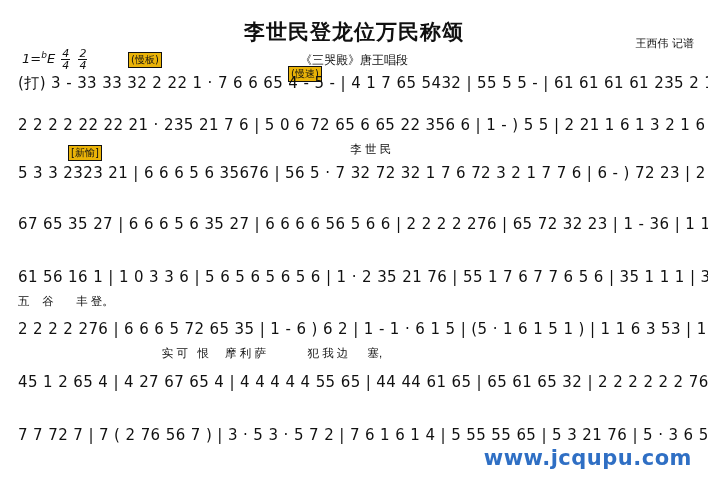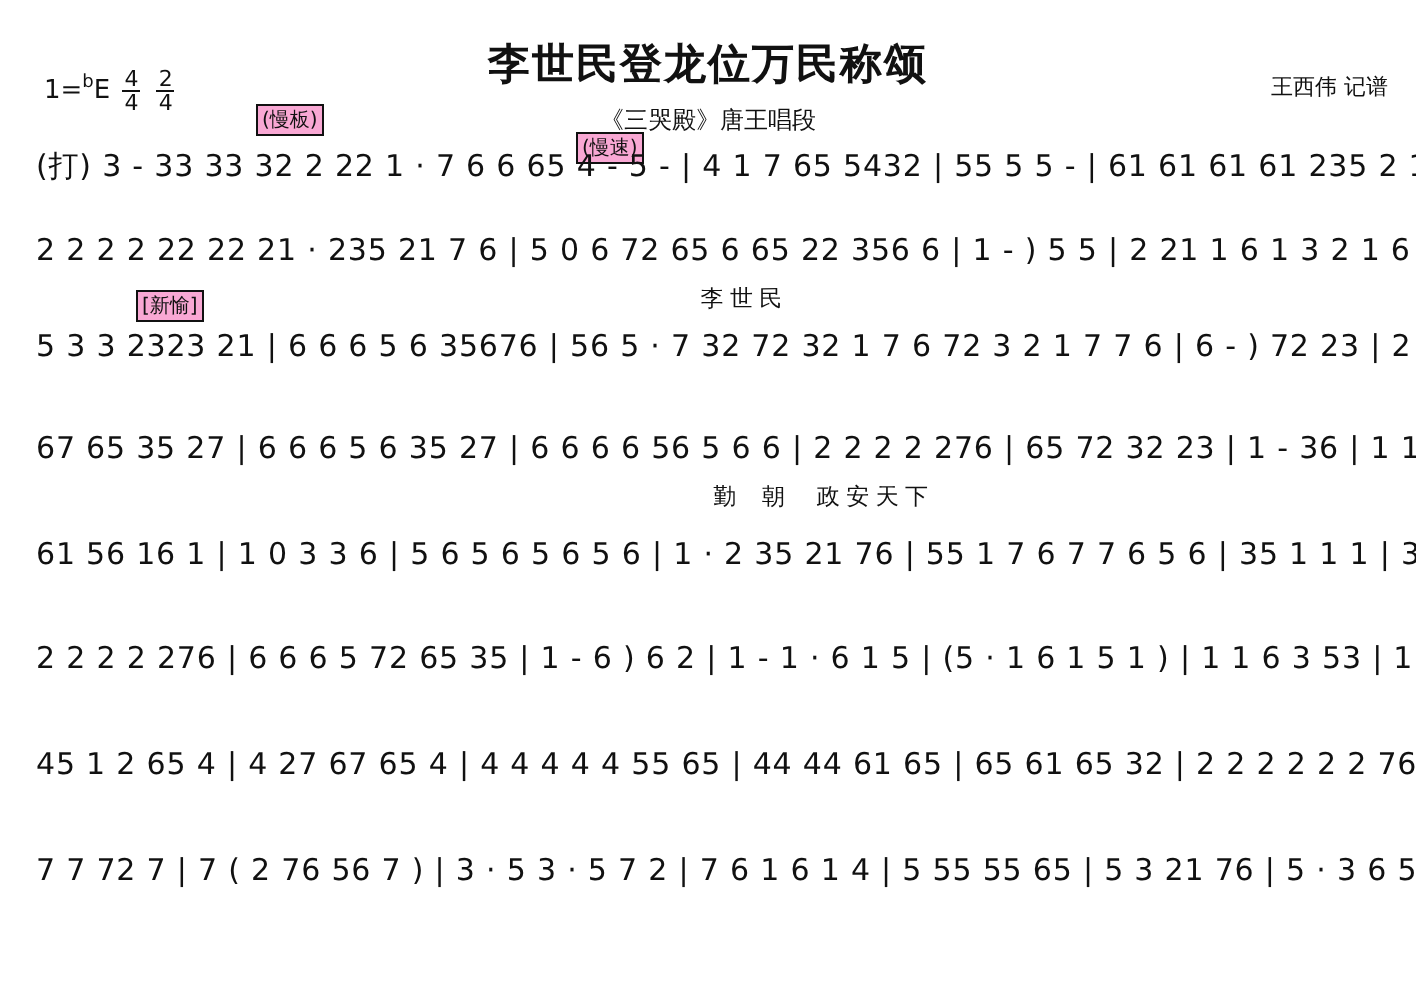--- a/index.html
+++ b/index.html
@@ -25,40 +25,41 @@
     font-family:"DejaVu Sans", sans-serif;
   }
   .source{
     position:absolute;left:0;right:0;top:52px;
     text-align:center;
     font-size:12px;color:#111;
     font-family:"DejaVu Sans", sans-serif;
   }
 
   .keysig{
-    position:absolute;left:22px;top:34px;
+    position:absolute;left:22px;top:48px;
     font-size:13px;
     font-family:"DejaVu Sans", sans-serif;
     white-space:nowrap;
+    font-style:italic;
   }
   .keysig .frac{
     display:inline-block;vertical-align:middle;
     text-align:center;line-height:1.0;font-size:11px;
     margin:0 2px;
   }
   .keysig .frac span{display:block;}
   .keysig .frac .num{border-bottom:1px solid #111;padding:0 1px;}
 
   .tempo{
     position:absolute;
     font-size:10px;
     font-family:"DejaVu Sans", sans-serif;
     border:1px solid #111;
     padding:0 2px;
-    background:#f9a8d4;
+    background:#eab308;
     white-space:nowrap;
   }
 
   .line{
     position:absolute;left:18px;right:10px;
     height:48px;
   }
   .notes{
     position:absolute;left:0;top:0;right:0;
     font-family:"DejaVu Sans", sans-serif;
@@ -120,33 +121,35 @@
     <div class="notes">2 2 2 2 22 22 21 · 235 21 7 6 | 5 0 6 72 65 6 65 22 356 6 | 1 - ) 5 5 | 2 21 1 6 1 3 2 1 6 1 | 5 - (5 6  5 6</div>
     <div class="lyr">                                                                                                        李 世 民</div>
   </div>
 
   <div class="line" style="top:164px;">
     <div class="notes">5 3 3 2323 21 | 6 6 6 5 6 35676 | 56 5 · 7 32 72 32 1 7 6 72 3 2 1 7 7 6 | 6 - ) 72 23 | 2 · 2 23 27 | 676 5 5 32 27 | 6 - (2 23 27</div>
   </div>
 
   <div class="line" style="top:215px;">
     <div class="notes">67 65 35 27 | 6 6 6 5 6 35 27 | 6 6 6 6 56 5 6 6 | 2 2 2 2 276 | 65 72 32 23 | 1 - 36 | 1 1 3 2 3 6 | 6 5 6 5 3 2 - | 16 2 2232 3 2 |</div>
-    <div class="lyr">                                                                                                          勤    朝     政 安 天 下</div>
   </div>
 
   <div class="line" style="top:268px;">
     <div class="notes">61 56 16 1 | 1 0 3 3 6 | 5 6 5 6 5 6 5 6 | 1 · 2 35 21 76 | 55 1 7 6 7 7 6 5 6 | 35 1 1 1 | 3 5 1 6 1 1 1 16 | 56 1 2 65 43 |</div>
+    <div class="lyr">五    谷       丰 登。</div>
   </div>
 
   <div class="line" style="top:320px;">
     <div class="notes">2 2 2 2 276 | 6 6 6 5 72 65 35 | 1 - 6 ) 6 2 | 1 - 1 · 6 1 5 | (5 · 1   6 1 5 1 ) | 1 1 6 3 53 | 1 · 2 65 | 4 1 1  17 67 65 |</div>
+    <div class="lyr">                                             实 可   恨     摩 利 萨             犯 我 边      塞,</div>
   </div>
 
   <div class="line" style="top:373px;">
     <div class="notes">45 1 2 65 4 | 4 27 67 65 4 | 4 4 4 4 4 55 65 | 44 44 61 65 | 65 61 65 32 | 2 2 2 2 2 2 76 | 5 6 72 65 35 21 | 1 - ) 7 7 0 5 - 6 |</div>
   </div>
 
   <div class="line" style="top:426px;">
     <div class="notes">7 7 72 7 | 7 ( 2  76 56 7 ) | 3 · 5 3 · 5 7 2 | 7 6 1 6 1 4 | 5 55 55 65 | 5 3 21 76 | 5 · 3 6 5 · 6 5 | 6 2 5 6 5 6 5 63 |</div>
   </div>
 
+  <div class="watermark">www.jcqupu.com</div>
 
 </div>
 
 </body></html>

